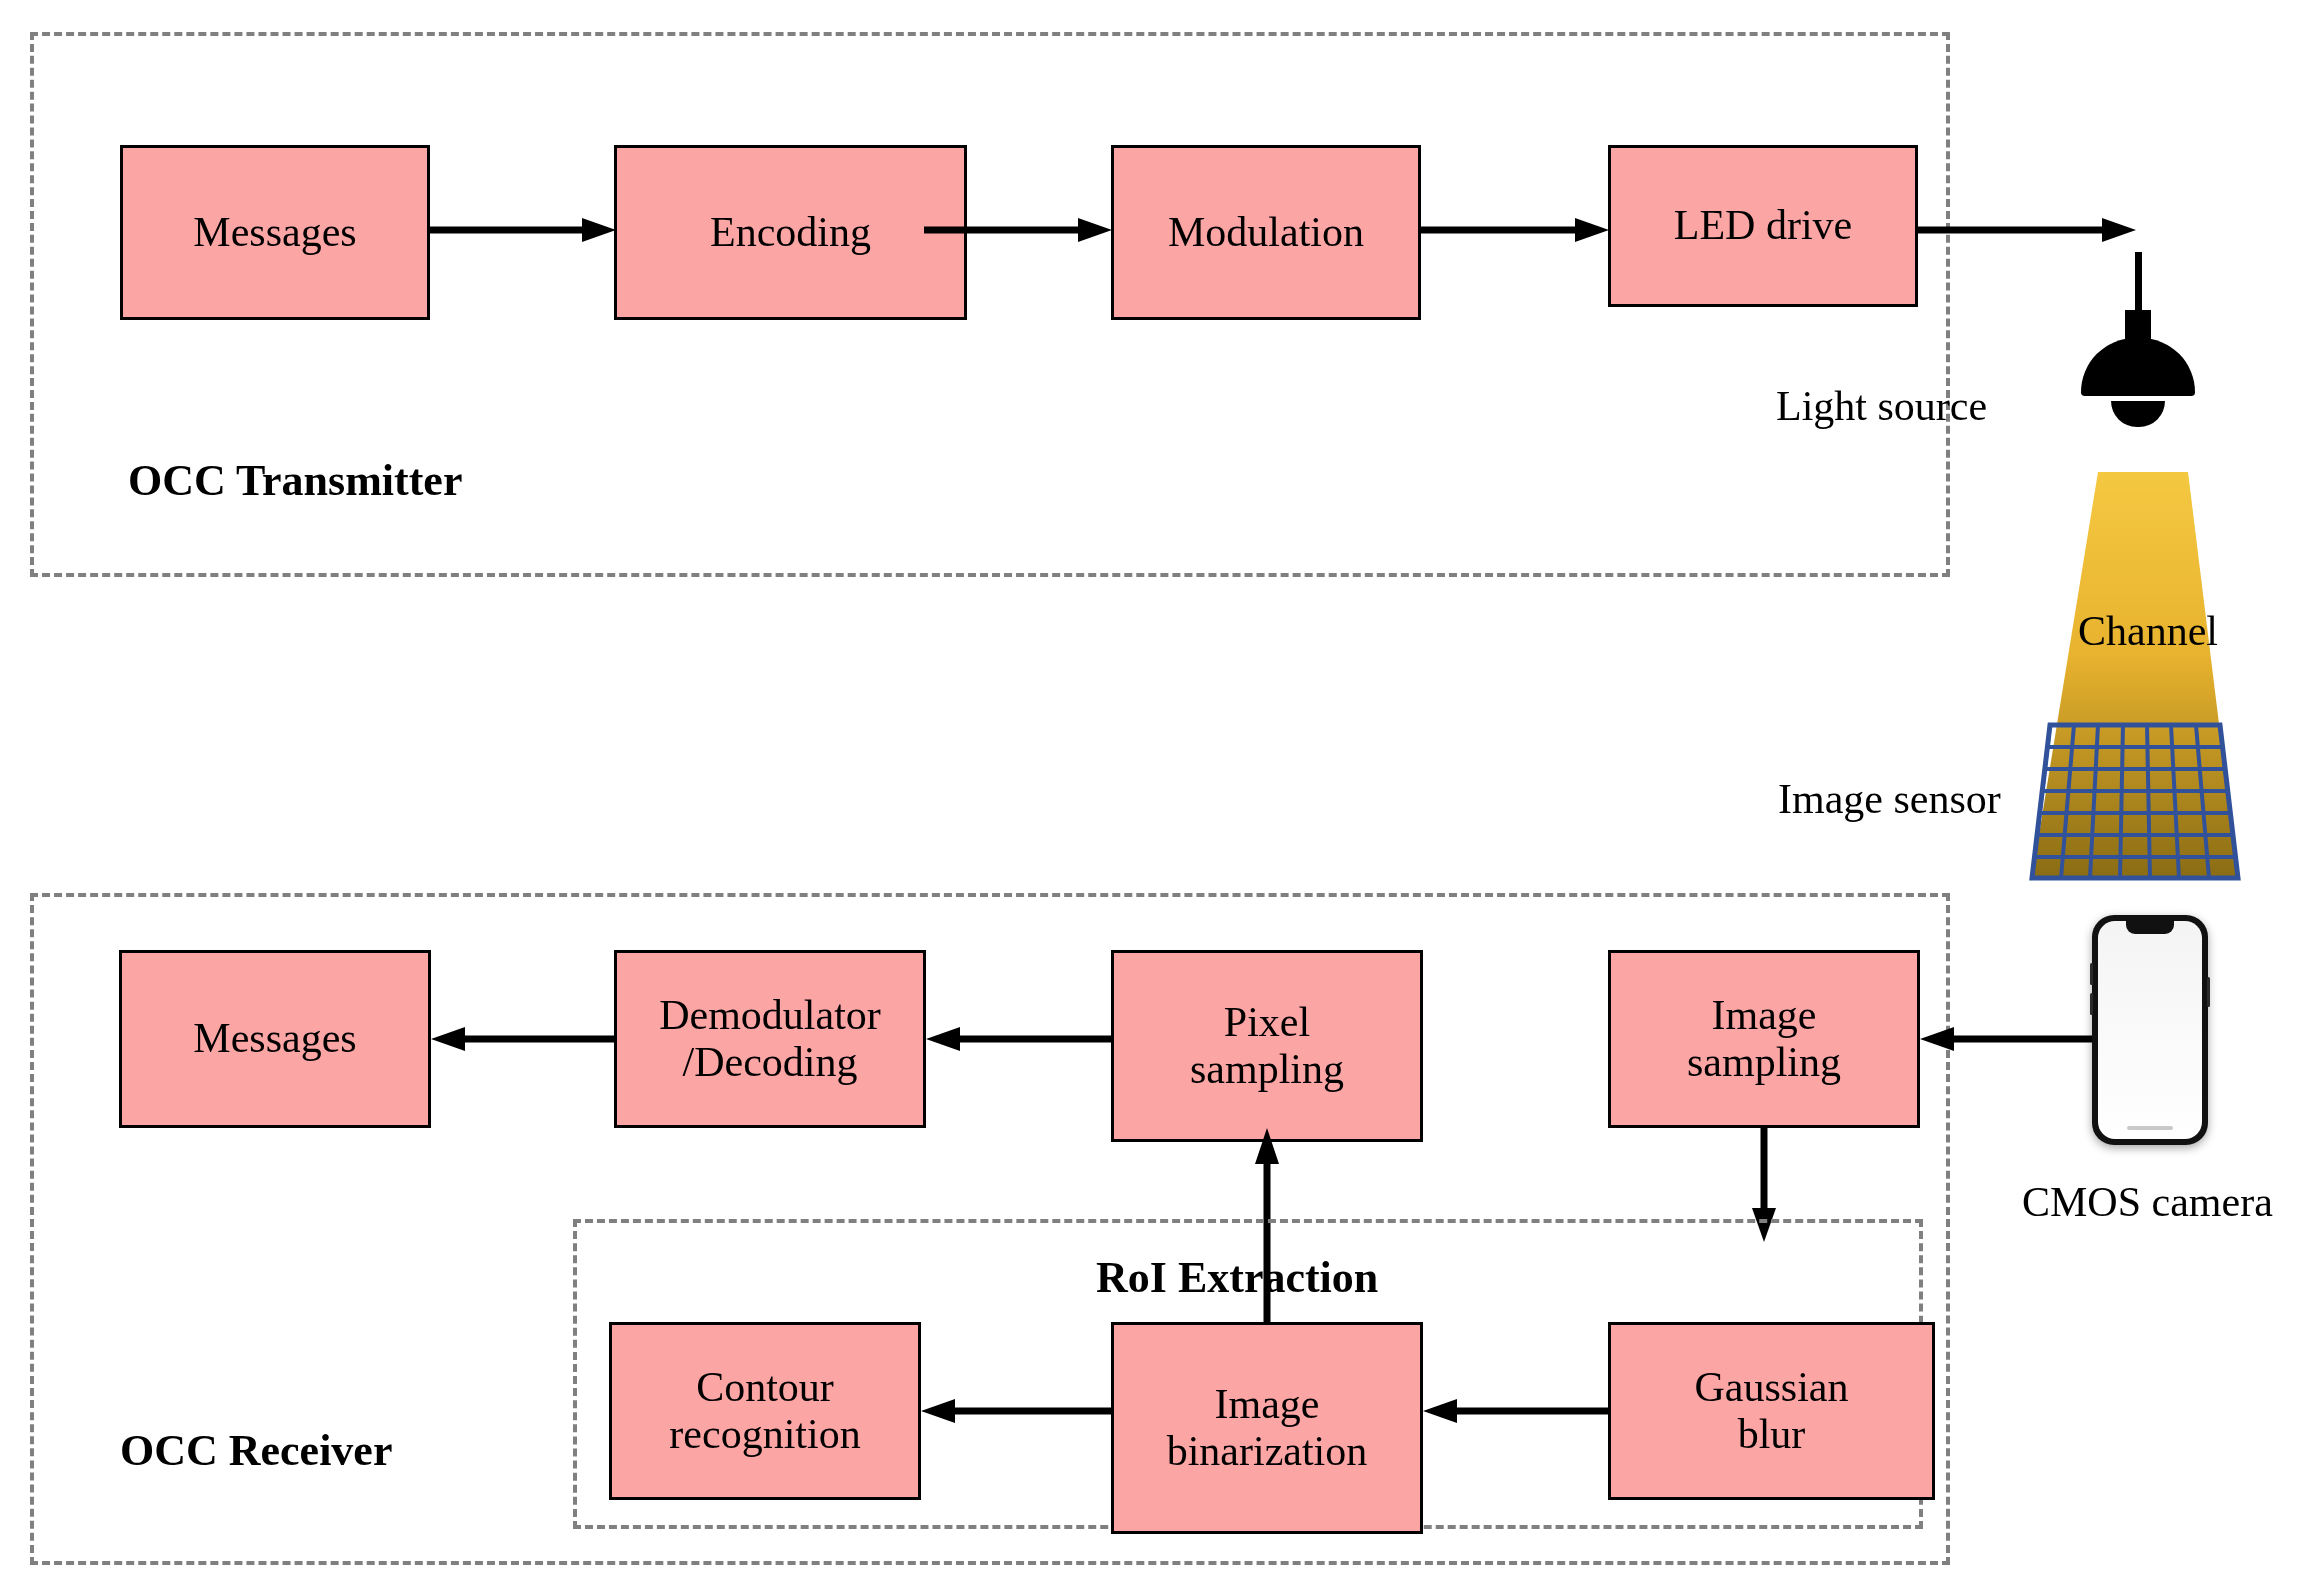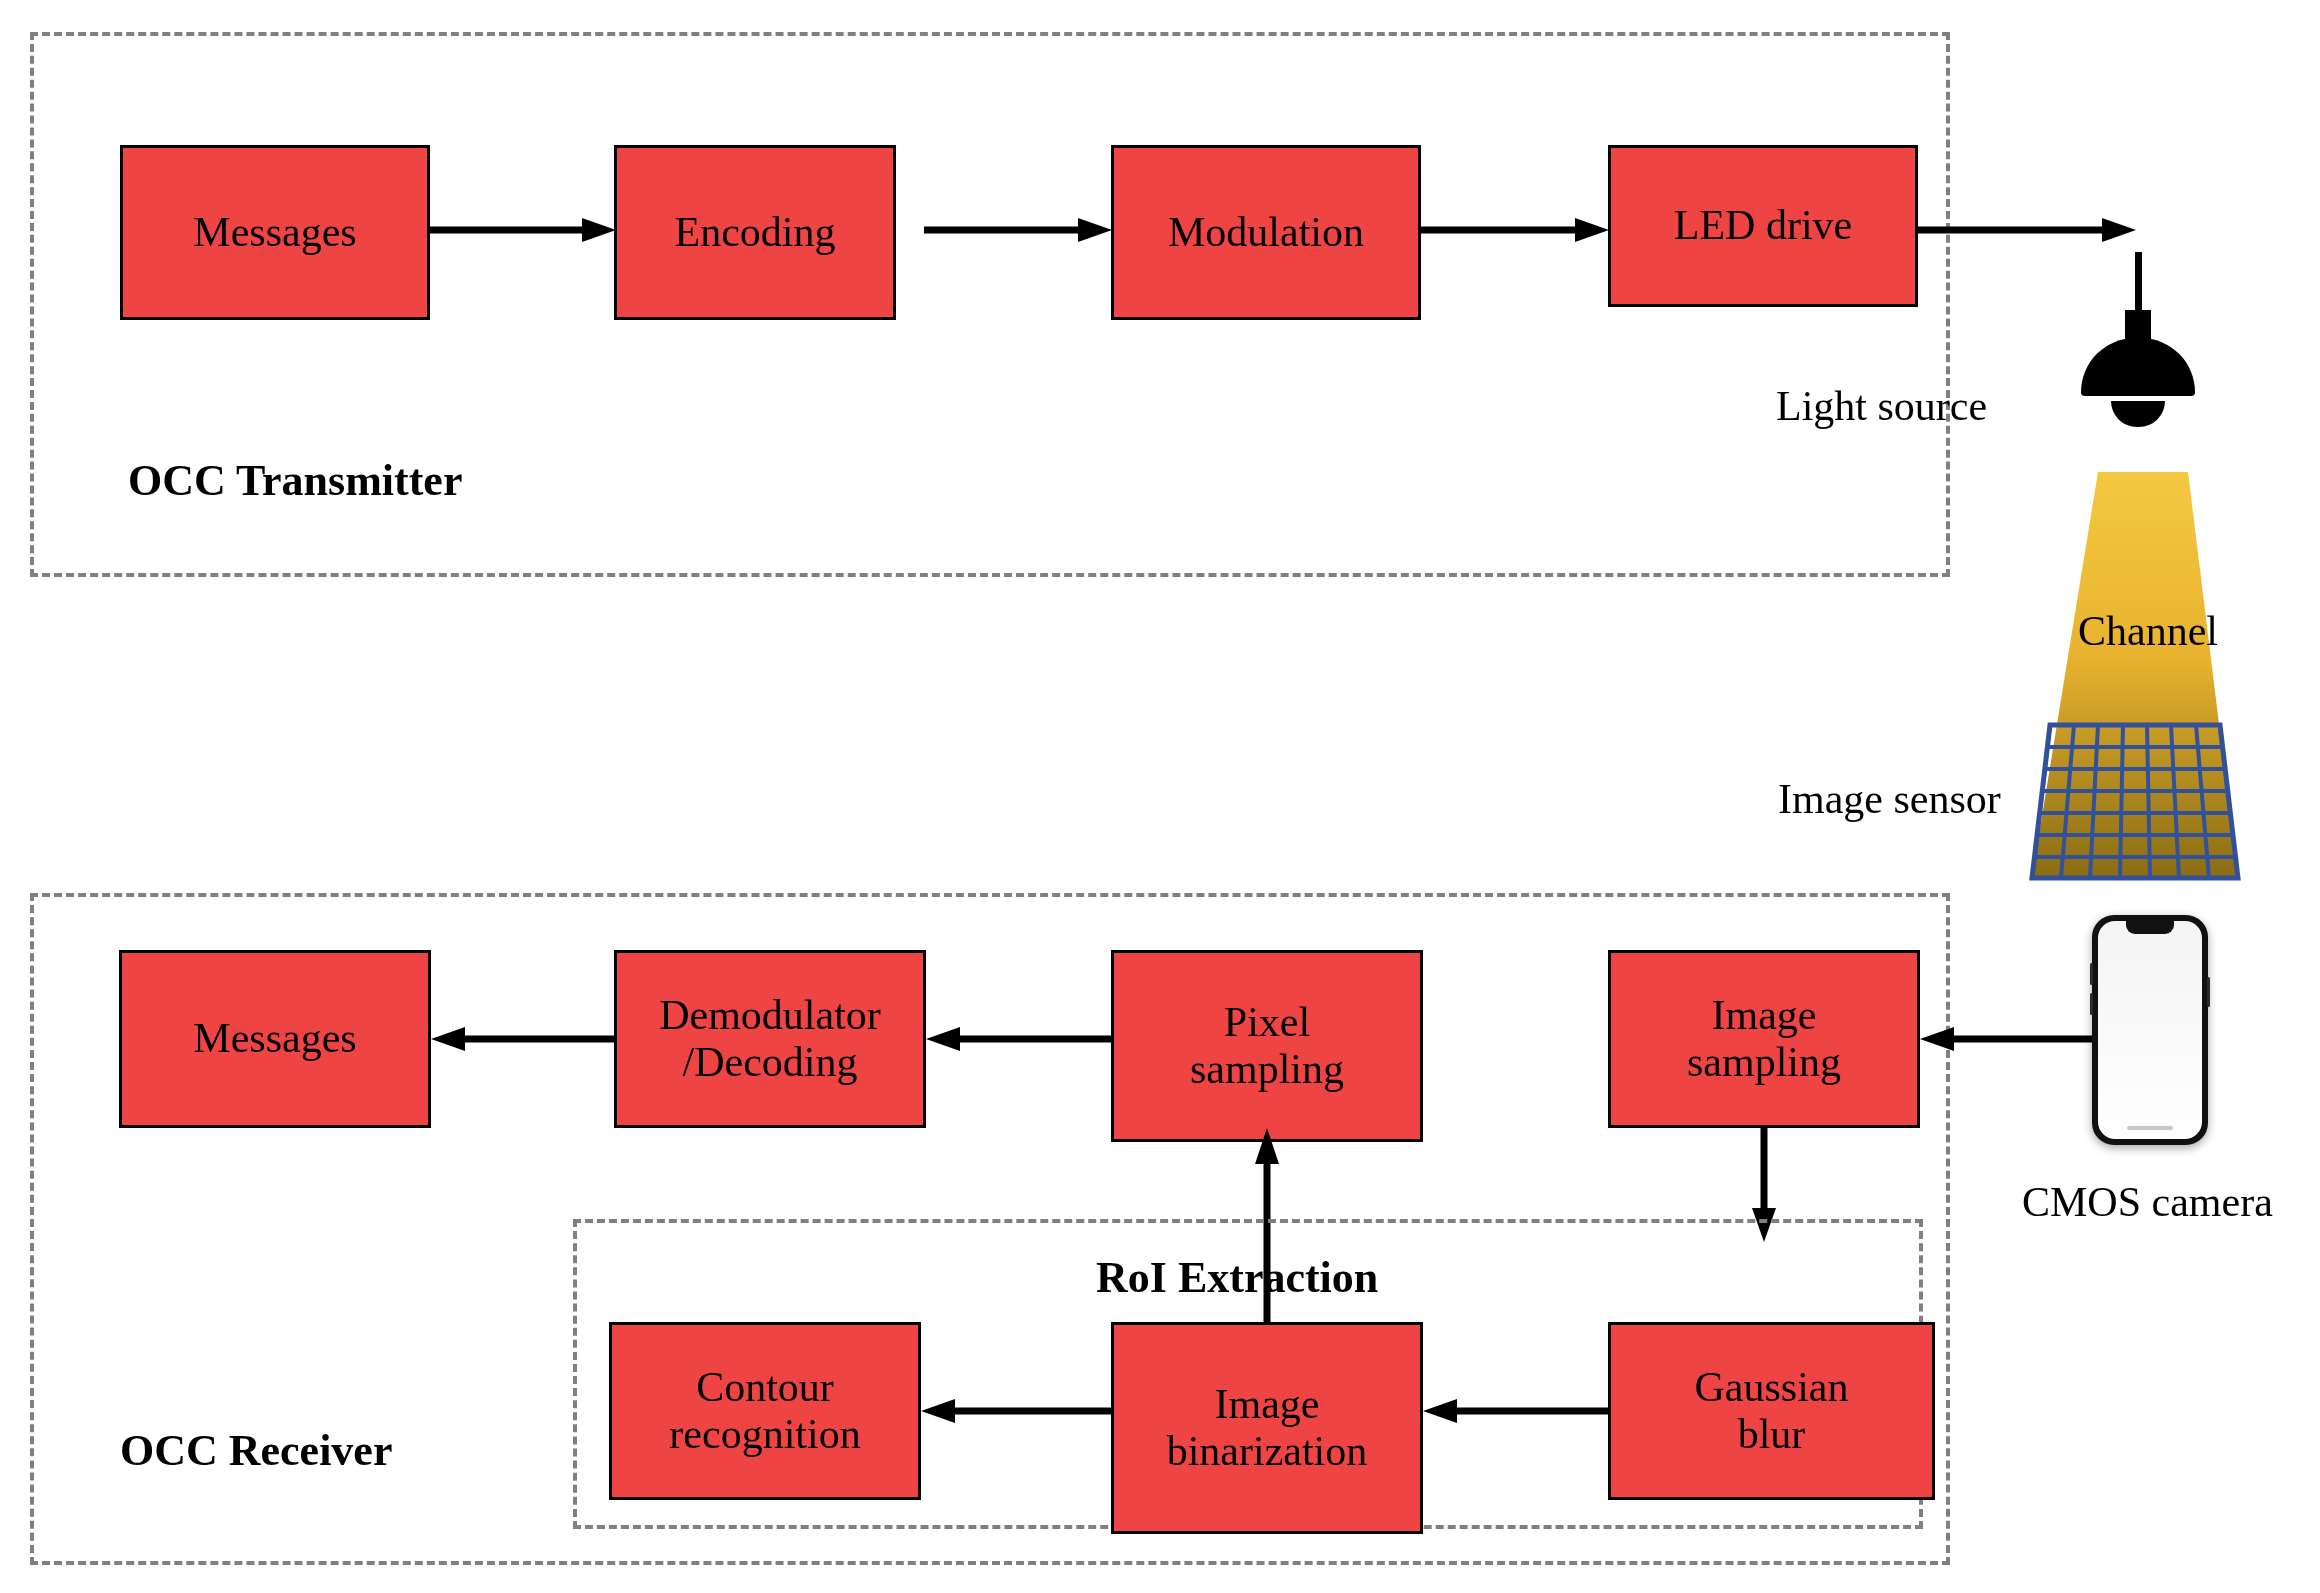--- a/index.html
+++ b/index.html
@@ -22,21 +22,21 @@
     border: 4px dashed #808080;
     box-sizing: border-box;
     background: transparent;
   }
 
   
   .proc-box {
     position: absolute;
     box-sizing: border-box;
     border: 3px solid #000000;
-    background: #ef4444;
+    background: #fca5a5;
     display: flex;
     align-items: center;
     justify-content: center;
     text-align: center;
     font-size: 42px;
     line-height: 1.12;
     color: #000000;
     padding: 2px 6px;
   }
   .proc-box span { display: block; }
@@ -156,21 +156,21 @@
 <div id="stage">
 
   <div class="dashed-group" style="left:30px; top:32px; width:1920px; height:545px;"></div>
 
   <div class="group-title" style="left:128px; top:455px;">OCC Transmitter</div>
 
   <div class="proc-box" style="left:120px; top:145px; width:310px; height:175px;">
     <span>Messages</span>
   </div>
 
-  <div class="proc-box" style="left:614px; top:145px; width:282px; height:175px;">
+  <div class="proc-box" style="left:614px; top:145px; width:353px; height:175px;">
     <span>Encoding</span>
   </div>
 
   <div class="proc-box" style="left:1111px; top:145px; width:310px; height:175px;">
     <span>Modulation</span>
   </div>
 
   <div class="proc-box" style="left:1608px; top:145px; width:310px; height:162px;">
     <span>LED drive</span>
   </div>

